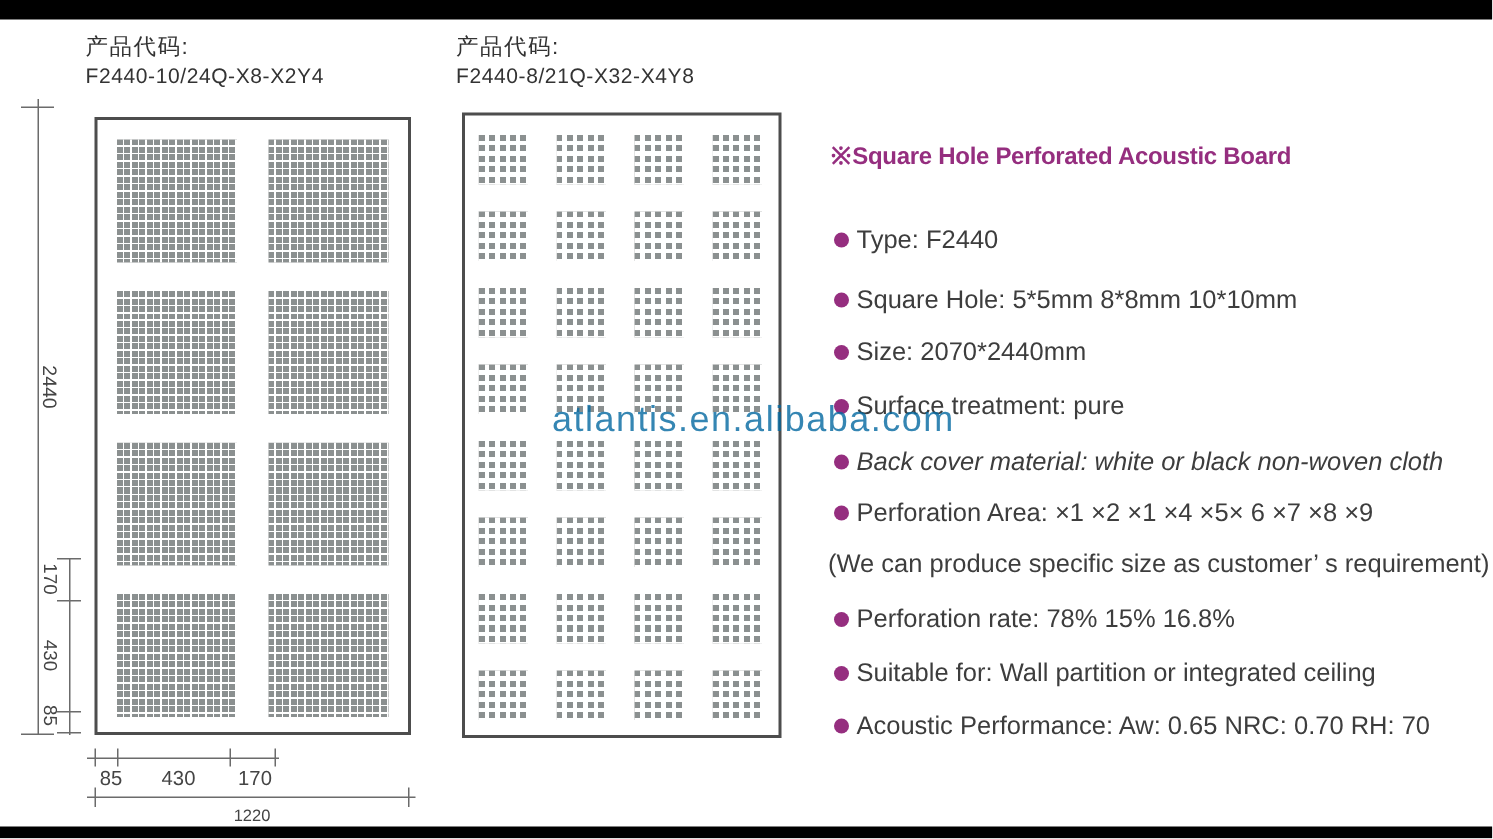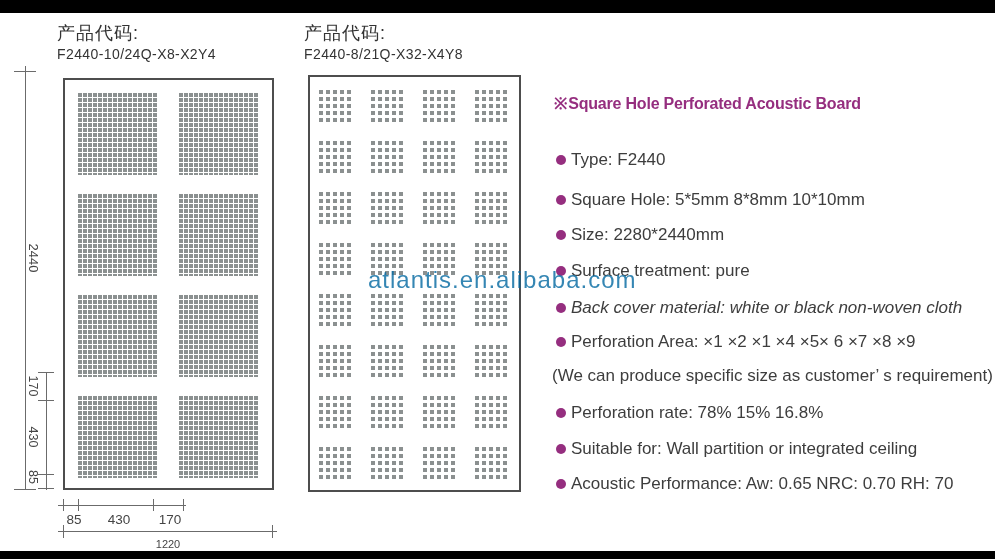--- a/index.html
+++ b/index.html
@@ -6,21 +6,21 @@
   #canvas{
     position:relative;width:995px;height:559px;background:#ffffff;overflow:hidden;
     font-family:"Liberation Sans", sans-serif;color:#3d3d3d;
   }
   .bar{position:absolute;left:0;width:995px;background:#000;}
   .bar.top{top:0;height:13px;}
   .bar.bottom{top:551px;height:8px;}
 
   
   .panel-label{position:absolute;color:#333;line-height:1.15;}
-  .panel-label .zh{font-size:18px;letter-spacing:1px;}
+  .panel-label .zh{font-size:15px;letter-spacing:1px;}
   .panel-label .code{font-size:14px;letter-spacing:.4px;margin-top:2px;}
 
   
   .board{position:absolute;border:2px solid #4d4d4d;background:#fff;box-sizing:border-box;}
   #board1{left:63px;top:78px;width:211px;height:412px;}
   #board2{left:308px;top:75px;width:213px;height:417px;}
   .board-grid{display:grid;}
   #grid1{grid-template-columns:repeat(2,80px);grid-template-rows:repeat(4,82px);
          column-gap:21px;row-gap:19px;padding:13px 0 0 13px;}
   #grid2{grid-template-columns:repeat(4,33px);grid-template-rows:repeat(8,33px);
@@ -172,21 +172,21 @@
   <div class="spec-row" style="top:149px;">
     <span class="dot"></span>
     <span>Type: F2440</span>
   </div>
   <div class="spec-row" style="top:189px;">
     <span class="dot"></span>
     <span>Square Hole: 5*5mm 8*8mm 10*10mm</span>
   </div>
   <div class="spec-row" style="top:224px;">
     <span class="dot"></span>
-    <span>Size: 2280*2440mm</span>
+    <span>Size: 2070*2440mm</span>
   </div>
   <div class="spec-row" style="top:260px;">
     <span class="dot"></span>
     <span>Surface treatment: pure</span>
   </div>
   <div class="spec-row" style="top:297px;font-style:italic;">
     <span class="dot"></span>
     <span>Back cover material: white or black non-woven cloth</span>
   </div>
   <div class="spec-row" style="top:331px;">

